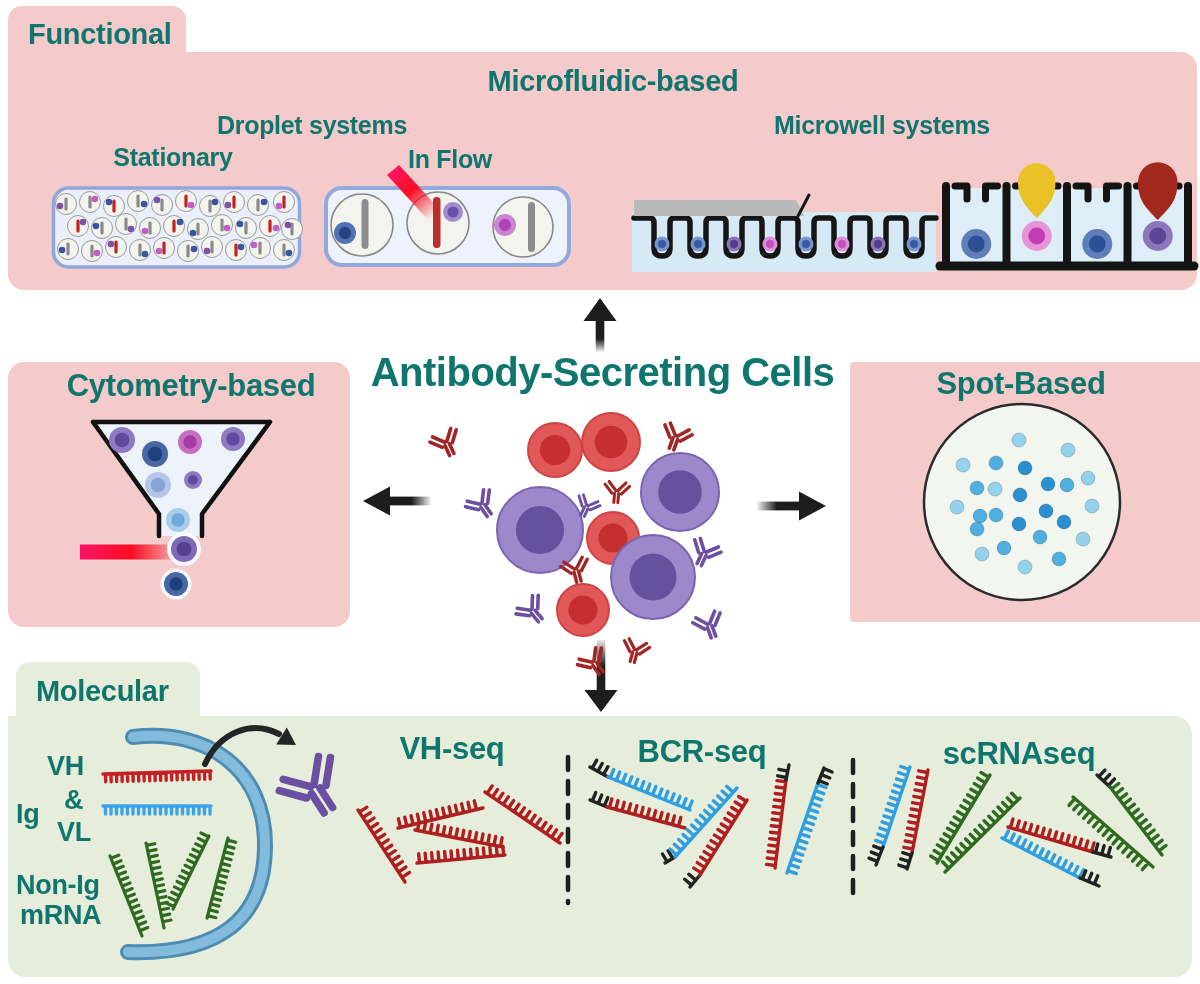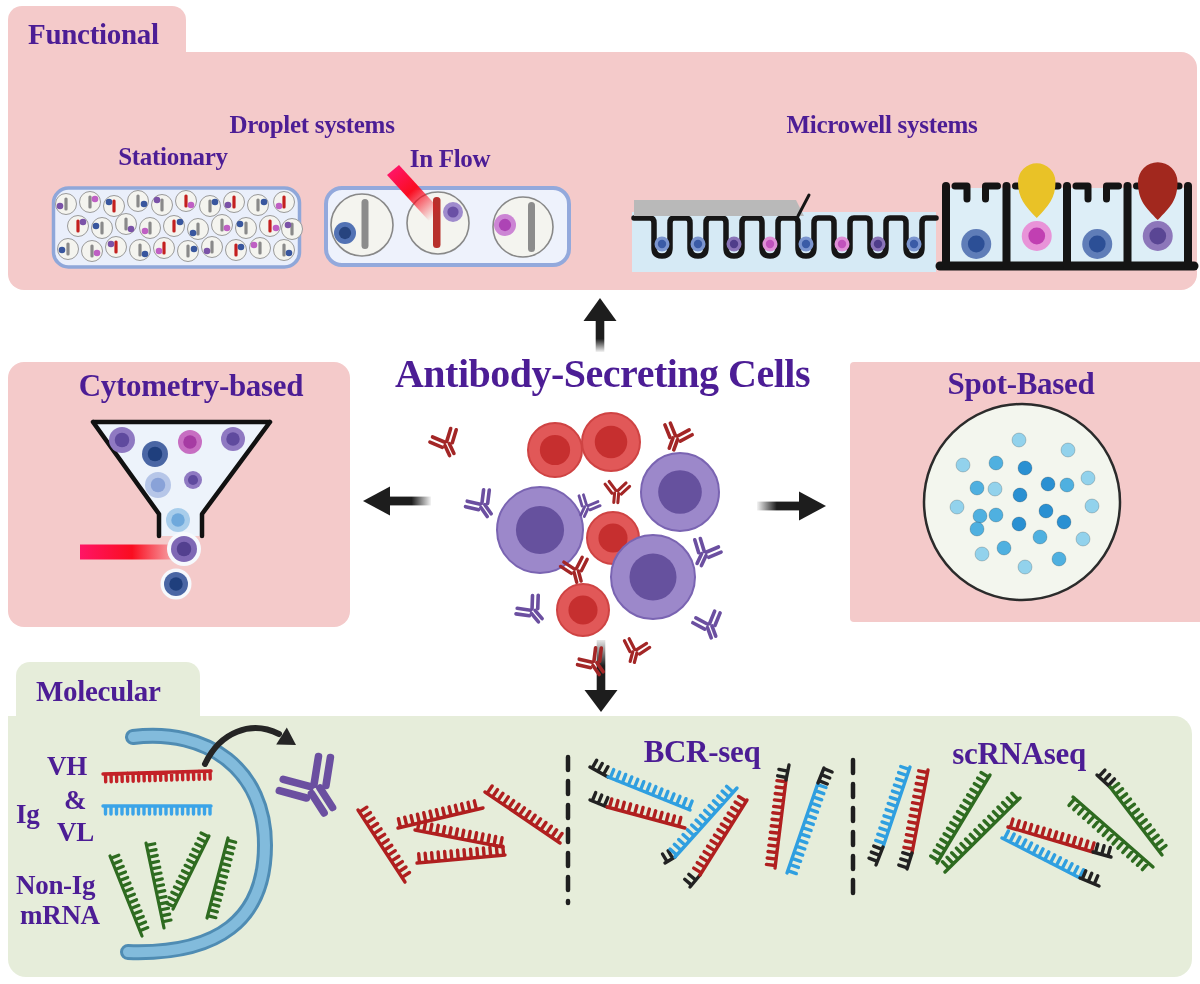--- a/index.html
+++ b/index.html
@@ -1,17 +1,17 @@
 <!DOCTYPE html>
 <html><head>
 <meta charset="utf-8">
 <style>
   html,body{margin:0;padding:0;background:#fff;}
   #root{position:relative;width:1200px;height:984px;background:#ffffff;
-        font-family:Liberation Serif, serif;overflow:hidden;color:#4c1d95;}
+        font-family:Liberation Sans, sans-serif;overflow:hidden;color:#0f766e;}
   .panel{position:absolute;}
   .pink{background:#f4caca;}
   .green{background:#e6edda;}
   .tab{position:absolute;display:flex;align-items:center;}
   .tab-label{font-weight:bold;font-size:29px;padding-left:20px;letter-spacing:-.3px;}
   .h{position:absolute;font-weight:bold;text-align:center;letter-spacing:-.3px;line-height:1.05;}
   .h31{font-size:31px;}
   .h29{font-size:29px;}
   .h25{font-size:25px;}
   .t40{position:absolute;font-weight:bold;font-size:40px;text-align:center;letter-spacing:-.5px;}
@@ -20,20 +20,21 @@
 </style>
 </head>
 <body>
 
 <div id="root">
 
   <div class="tab pink" style="left:8px;top:6px;width:178px;height:56px;border-radius:14px 14px 0 0;">
     <span class="tab-label">Functional</span>
   </div>
   <div class="panel pink" style="left:8px;top:52px;width:1189px;height:238px;border-radius:0 16px 16px 16px;">
+    <div class="h h29" style="left:432px;top:14px;width:346px;">Microfluidic-based</div>
     <div class="h h25" style="left:184px;top:60px;width:240px;">Droplet systems</div>
     <div class="h h25" style="left:85px;top:92px;width:160px;">Stationary</div>
     <div class="h h25" style="left:382px;top:94px;width:120px;">In Flow</div>
     <div class="h h25" style="left:749px;top:60px;width:250px;">Microwell systems</div>
     <svg id="svg-stationary" style="left:44px;top:134px;" width="250" height="84">
         <rect x="1.5" y="2" width="246" height="79" rx="15" fill="#eaeffb" stroke="#8fa7d9" stroke-width="3.5"></rect>
         <circle cx="14" cy="18" r="10.5" fill="#f4f4ef" stroke="#9a9a9a" stroke-width="1"></circle>
         <rect x="12.4" y="11.5" width="3.2" height="13" ry="1.5" fill="#8a8a8a"></rect>
         <circle cx="8" cy="20" r="3.3" fill="#7a52a8"></circle>
         <circle cx="38" cy="16" r="10.5" fill="#f4f4ef" stroke="#9a9a9a" stroke-width="1"></circle>
@@ -442,20 +443,21 @@
         <g transform="translate(302,122) rotate(-33) scale(2.1)" stroke="#6b4fa0" stroke-width="3.6" stroke-linecap="round" fill="none">
           <line x1="-1" y1="2" x2="-10" y2="-8"></line>
           <line x1="-5.5" y1="5.5" x2="-14.5" y2="-4.5"></line>
           <line x1="1" y1="2" x2="10" y2="-8"></line>
           <line x1="5.5" y1="5.5" x2="14.5" y2="-4.5"></line>
           <line x1="-2.4" y1="5" x2="-2.4" y2="16"></line>
           <line x1="2.4" y1="5" x2="2.4" y2="16"></line>
         </g>
       </svg>
 
+    <div class="h h31" style="left:369px;top:73px;width:150px;">VH-seq</div>
     <div class="h h31" style="left:619px;top:76px;width:150px;">BCR-seq</div>
     <div class="h h31" style="left:921px;top:78px;width:180px;">scRNAseq</div>
 
     <svg id="svg-vhseq" style="left:337px;top:110px;" width="225" height="125">
         <path d="M13,40L60,112M14.4,42.1L21.9,37.2M17.9,47.5L25.5,42.6M21.5,53.0L29.0,48.1M25.0,58.4L32.6,53.5M28.6,63.9L36.1,58.9M32.1,69.3L39.7,64.4M35.7,74.8L43.2,69.8M39.2,80.2L46.8,75.3M42.8,85.6L50.3,80.7M46.3,91.1L53.9,86.2M49.9,96.5L57.4,91.6M53.5,102.0L61.0,97.0M57.0,107.4L64.5,102.5" stroke="#b01f1f" stroke-width="3.4" fill="none" stroke-linecap="round"></path>
         <path d="M53,58L138,38M55.4,57.4L53.4,48.7M61.8,55.9L59.7,47.2M68.1,54.4L66.0,45.7M74.4,53.0L72.4,44.2M80.7,51.5L78.7,42.7M87.1,50.0L85.0,41.2M93.4,48.5L91.3,39.7M99.7,47.0L97.7,38.2M106.1,45.5L104.0,36.8M112.4,44.0L110.3,35.3M118.7,42.5L116.6,33.8M125.0,41.1L123.0,32.3M131.4,39.6L129.3,30.8" stroke="#b01f1f" stroke-width="3.4" fill="none" stroke-linecap="round"></path>
         <path d="M70,60L158,77M72.5,60.5L74.2,51.6M78.8,61.7L80.5,52.9M85.2,62.9L86.9,54.1M91.6,64.2L93.3,55.3M98.0,65.4L99.7,56.6M104.4,66.6L106.1,57.8M110.7,67.9L112.5,59.0M117.1,69.1L118.8,60.3M123.5,70.3L125.2,61.5M129.9,71.6L131.6,62.7M136.3,72.8L138.0,64.0M142.7,74.0L144.4,65.2M149.0,75.3L150.7,66.4M155.4,76.5L157.1,67.7" stroke="#b01f1f" stroke-width="3.4" fill="none" stroke-linecap="round"></path>
         <path d="M140,22L215,73M142.1,23.4L147.1,16.0M147.4,27.1L152.5,19.6M152.8,30.7L157.9,23.3M158.2,34.4L163.3,26.9M163.6,38.0L168.6,30.6M168.9,41.7L174.0,34.2M174.3,45.3L179.4,37.9M179.7,49.0L184.8,41.5M185.1,52.6L190.1,45.2M190.4,56.3L195.5,48.9M195.8,60.0L200.9,52.5M201.2,63.6L206.3,56.2M206.6,67.3L211.6,59.8M211.9,70.9L217.0,63.5" stroke="#b01f1f" stroke-width="3.4" fill="none" stroke-linecap="round"></path>
         <path d="M72,93L160,85M74.5,92.8L73.7,83.8M81.0,92.2L80.1,83.2M87.4,91.6L86.6,82.6M93.9,91.0L93.1,82.0M100.4,90.4L99.6,81.5M106.9,89.8L106.0,80.9M113.3,89.2L112.5,80.3M119.8,88.7L119.0,79.7M126.3,88.1L125.5,79.1M132.7,87.5L131.9,78.5M139.2,86.9L138.4,77.9M145.7,86.3L144.9,77.3M152.2,85.7L151.4,76.7M158.6,85.1L157.8,76.2" stroke="#b01f1f" stroke-width="3.4" fill="none" stroke-linecap="round"></path>
       </svg>

